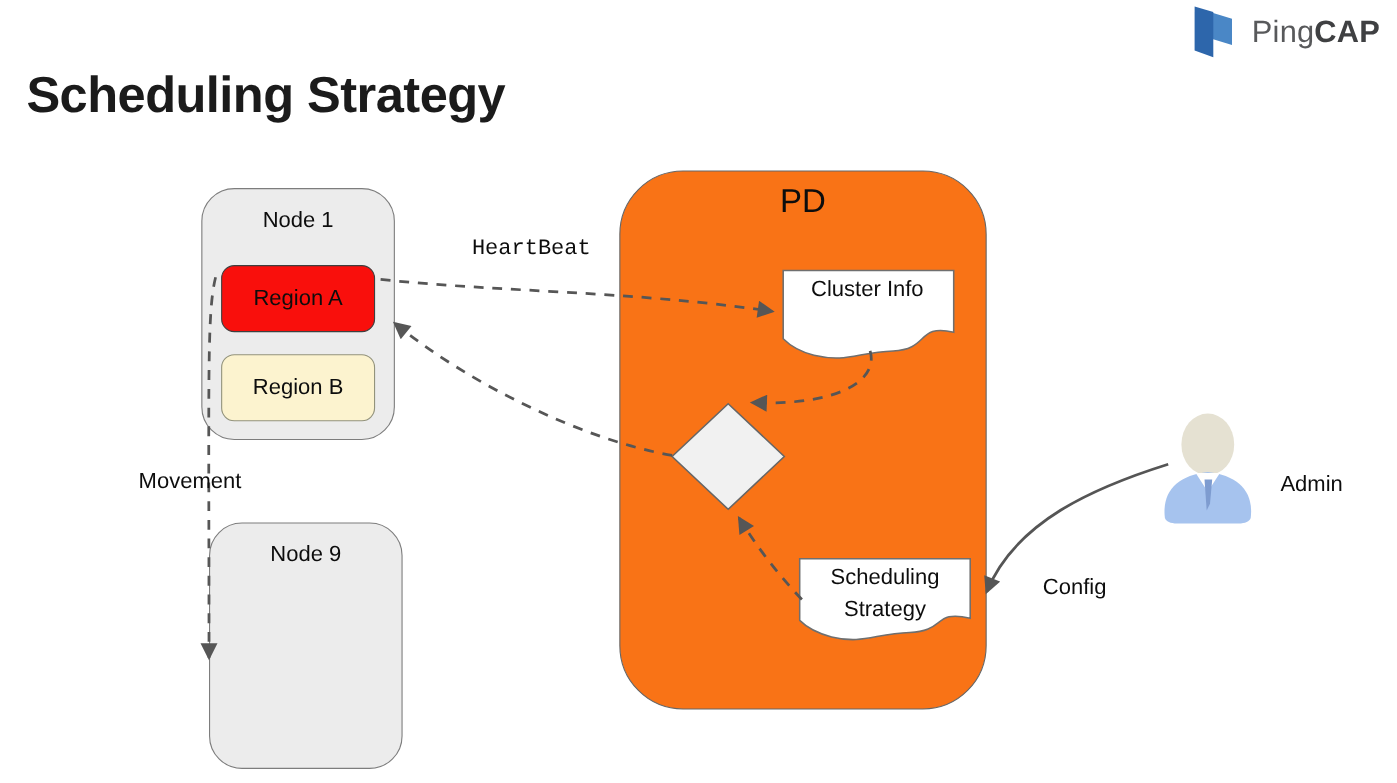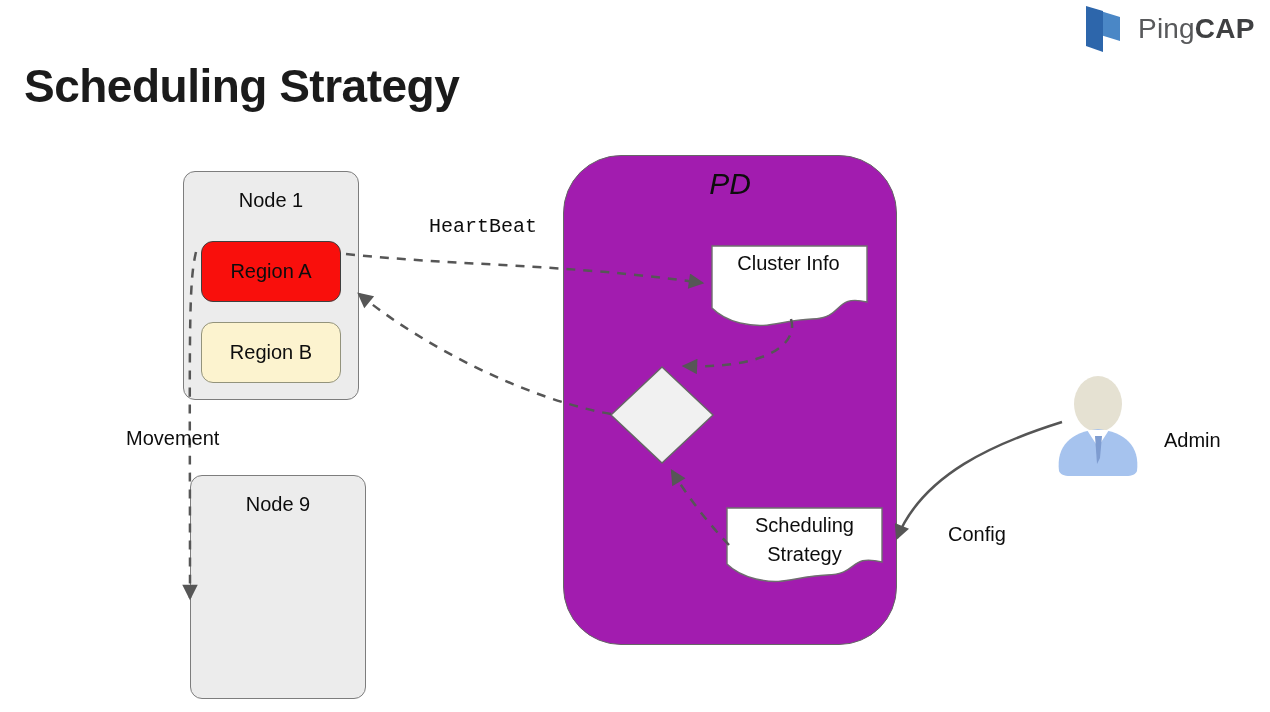--- a/index.html
+++ b/index.html
@@ -11,33 +11,33 @@
   .brand svg{display:block;}
   .brand .wordmark{font-size:28px;letter-spacing:.2px;}
   .brand .ping{color:#58595b;font-weight:400;}
   .brand .cap{color:#3f4042;font-weight:700;}
 
   
   .page-title{position:absolute;left:24px;top:60px;margin:0;font-size:46px;line-height:1.15;
               font-weight:600;color:#1b1b1b;letter-spacing:-0.5px;}
 
   
-  .node{position:absolute;background:#ececec;border:1.5px solid #7d7d7d;border-radius:12px;box-sizing:border-box;}
+  .node{position:absolute;background:#ececec;border:1.5px solid #7d7d7d;border-radius:30px;box-sizing:border-box;}
   .node1{left:183px;top:171px;width:176px;height:229px;}
   .node2{left:190px;top:475px;width:176px;height:224px;}
   .node-label{text-align:center;margin-top:17px;font-size:20px;color:#0d0d0d;}
   .region{position:absolute;border-radius:12px;box-sizing:border-box;display:flex;align-items:center;
           justify-content:center;font-size:20px;color:#0d0d0d;}
   .region-a{left:17px;top:69px;width:140px;height:61px;border:1.5px solid #3f3f3f;}
   .region-b{left:17px;top:150px;width:140px;height:61px;border:1.5px solid #93937c;}
   .region-c{left:17px;top:87px;width:144px;height:61px;border:1.5px solid #55556b;}
 
   
-  .pd{position:absolute;left:563px;top:155px;width:334px;height:490px;background:#a21caf;
-      border:1.5px solid #666;border-radius:58px;box-sizing:border-box;font-style:italic;}
+  .pd{position:absolute;left:563px;top:155px;width:334px;height:490px;background:#f97316;
+      border:1.5px solid #666;border-radius:58px;box-sizing:border-box;}
   .pd-label{text-align:center;margin-top:11px;font-size:30px;color:#0d0d0d;}
 
   
   .canvas{position:absolute;left:0;top:0;z-index:3;pointer-events:none;}
 
   
   .lbl{position:absolute;z-index:4;font-size:20px;color:#0d0d0d;}
   .lbl.center{text-align:center;}
   .lbl-heartbeat{left:408px;top:215px;width:150px;font-family:Liberation Mono, monospace;}
   .lbl-sched-cmd{left:383px;top:389px;width:138px;line-height:1.45;}

